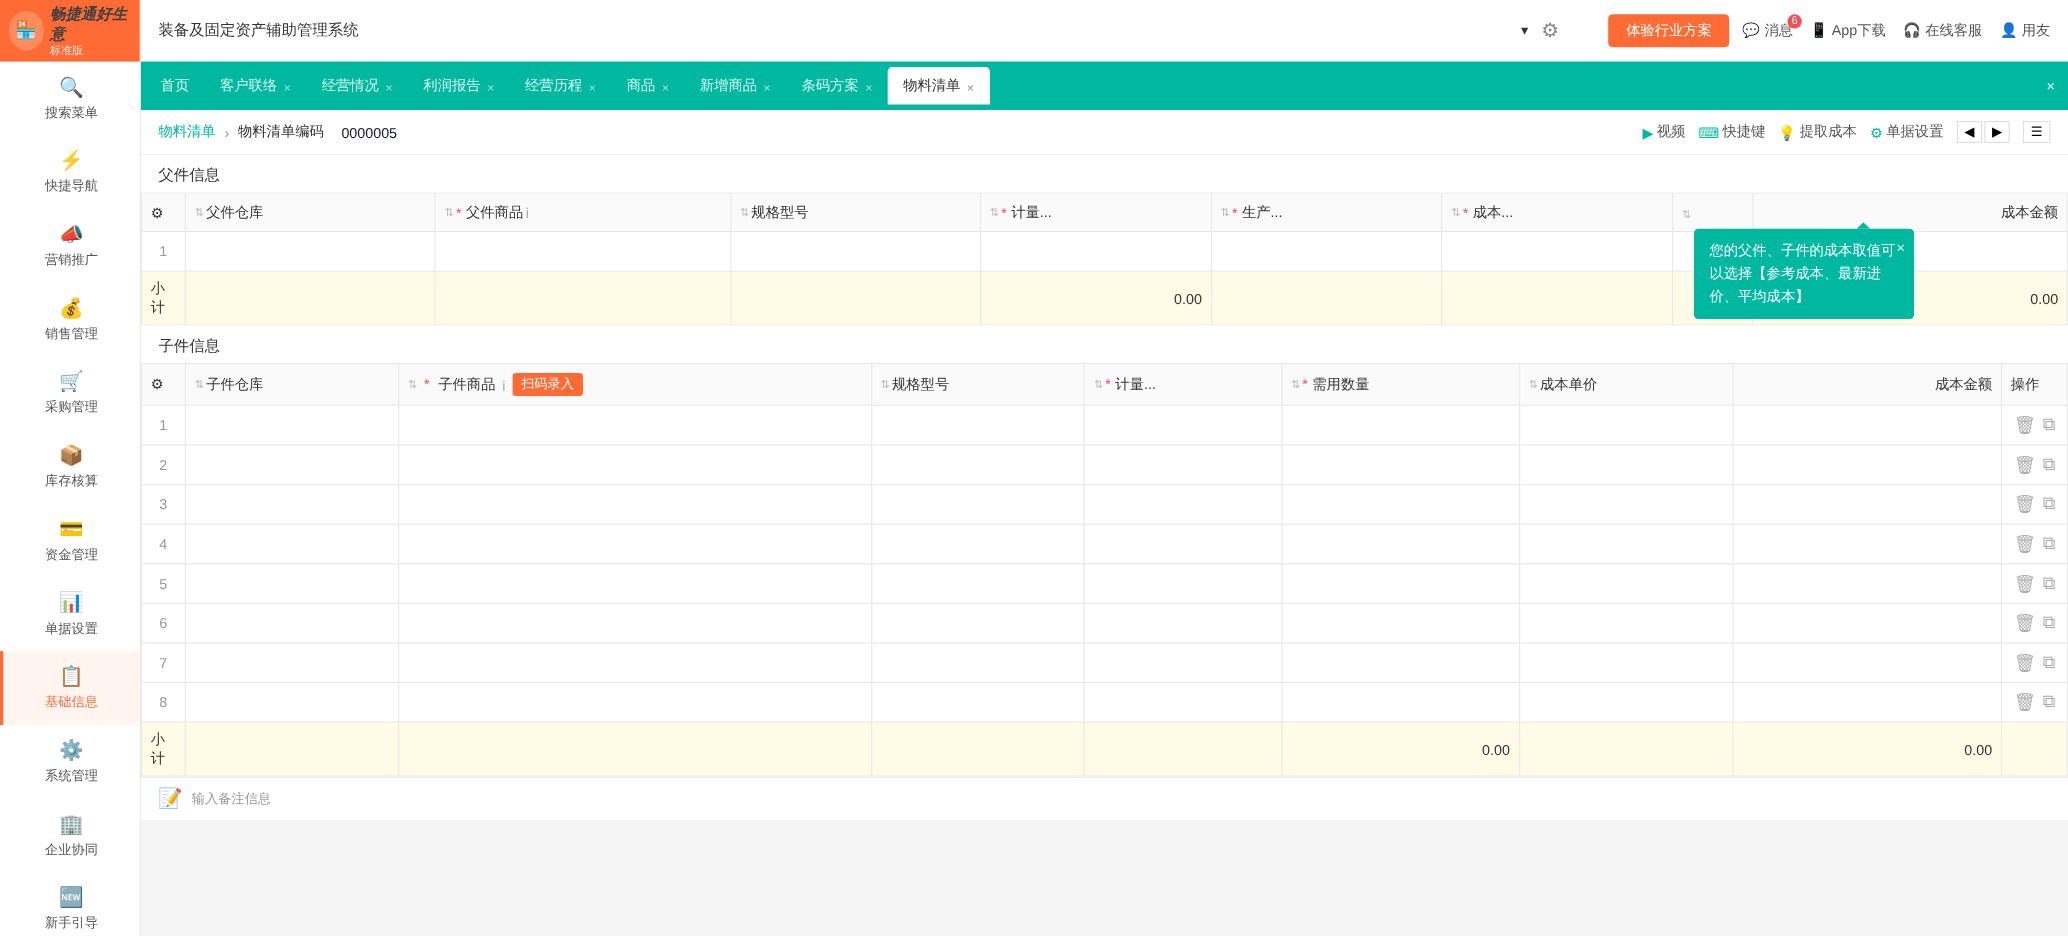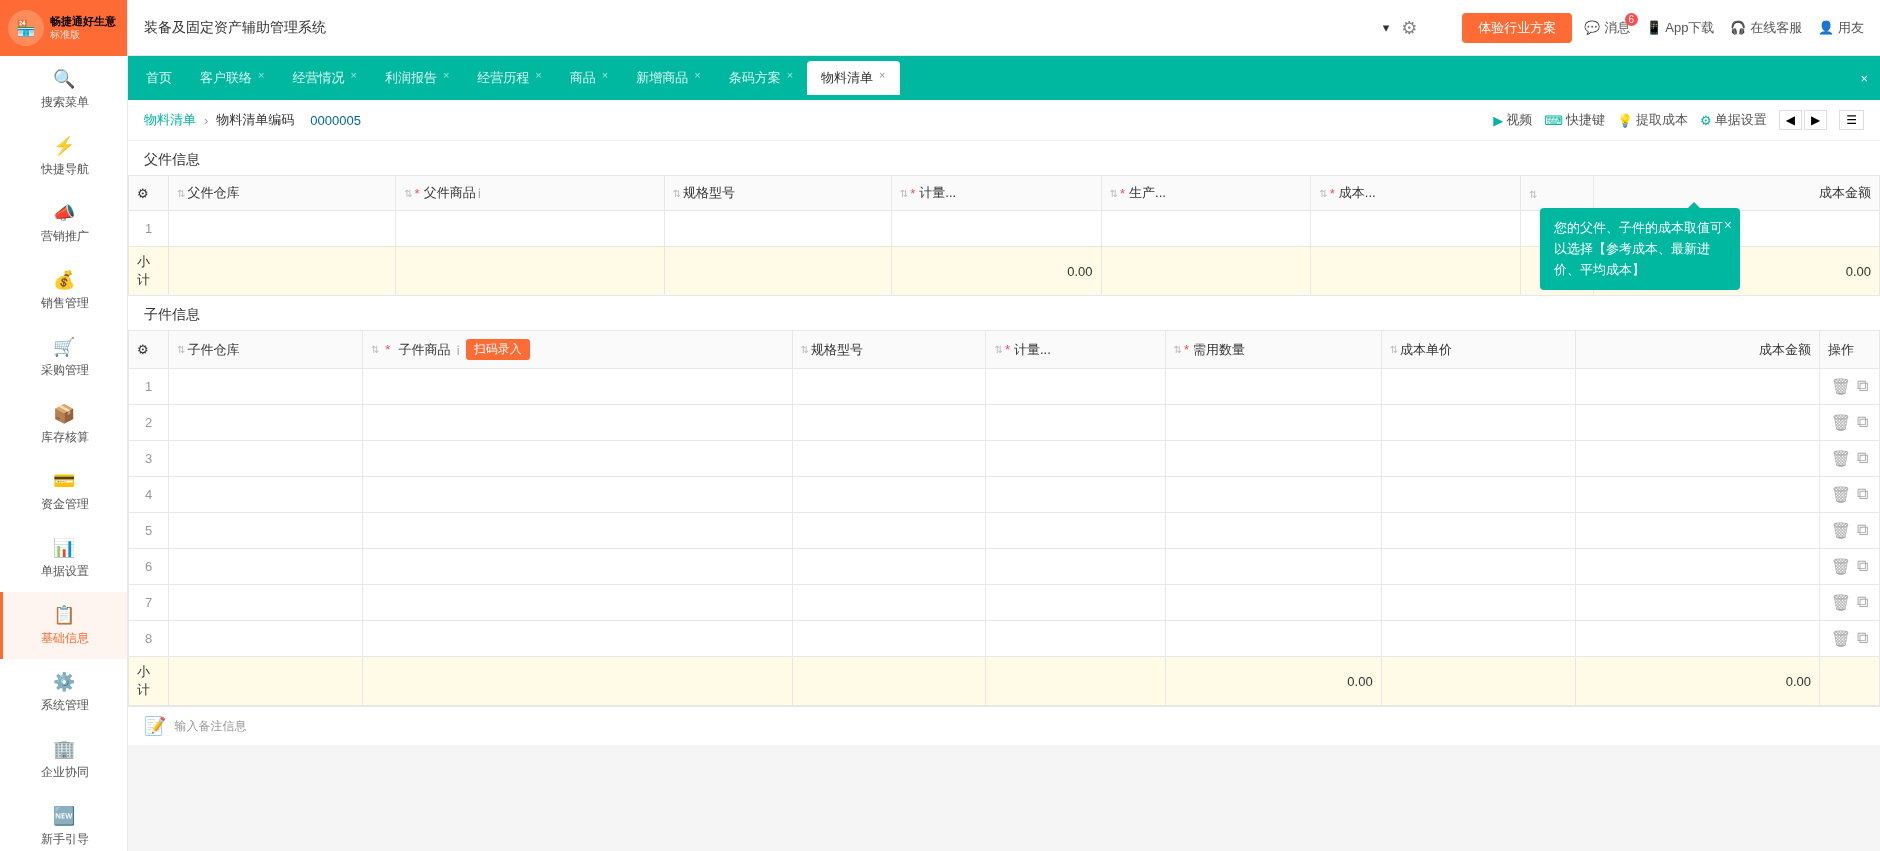--- a/index.html
+++ b/index.html
@@ -2,21 +2,21 @@
 <html><head>
   <meta charset="utf-8">
   <style>
     * { box-sizing: border-box; margin: 0; padding: 0; }
     body { font-family: 'Microsoft YaHei', Arial, sans-serif; font-size: 13px; background: #f5f5f5; display: flex; height: 851px; overflow: hidden; }
 
     
     .sidebar { width: 128px; background: #fff; border-right: 1px solid #e8e8e8; display: flex; flex-direction: column; flex-shrink: 0; }
     .sidebar-logo { background: #ff6b35; padding: 12px 8px; display: flex; align-items: center; gap: 6px; height: 56px; }
     .sidebar-logo-icon { width: 36px; height: 36px; background: #ff8c5a; border-radius: 50%; display: flex; align-items: center; justify-content: center; color: white; font-size: 16px; }
-    .sidebar-logo-text { color: #000000; font-size: 11px; font-weight: bold; line-height: 1.3; }
+    .sidebar-logo-text { color: #404040; font-size: 14px; font-weight: bold; line-height: 1.3; font-style: italic; }
     .sidebar-logo-sub { font-size: 10px; color: rgba(255,255,255,0.8); }
     .sidebar-item { display: flex; flex-direction: column; align-items: center; padding: 12px 4px; cursor: pointer; color: #555; font-size: 12px; gap: 4px; border-left: 3px solid transparent; }
     .sidebar-item.active { background: #fff5f0; color: #ff6b35; border-left: 3px solid #ff6b35; }
     .sidebar-item .icon { font-size: 18px; }
     .sidebar-item.active .icon { color: #ff6b35; }
 
     
     .main { flex: 1; display: flex; flex-direction: column; overflow: hidden; }
 
     
@@ -24,35 +24,35 @@
     .topbar-title { font-size: 14px; color: #333; flex: 1; }
     .topbar-dropdown { display: flex; align-items: center; gap: 4px; cursor: pointer; color: #333; }
     .topbar-btn { background: #ff6b35; color: white; border: none; padding: 6px 16px; border-radius: 4px; cursor: pointer; font-size: 13px; margin-left: 33px; }
     .topbar-gear { color: #888; cursor: pointer; font-size: 18px; }
     .topbar-right { display: flex; align-items: center; gap: 16px; margin-left: auto; color: #555; font-size: 13px; }
     .topbar-badge { position: relative; display: inline-block; }
     .badge-count { position: absolute; top: -6px; right: -8px; background: #ff4d4f; color: white; border-radius: 10px; font-size: 10px; padding: 1px 4px; }
 
     
     .nav-tabs { background: #00b8a0; display: flex; align-items: center; height: 44px; padding: 0 4px; overflow: hidden; }
-    .nav-tab { color: white; padding: 8px 14px; cursor: pointer; font-size: 13px; white-space: nowrap; display: flex; align-items: flex-start; gap: 4px; opacity: 0.85; }
+    .nav-tab { color: white; padding: 8px 14px; cursor: pointer; font-size: 13px; white-space: nowrap; display: flex; align-items: flex-end; gap: 4px; opacity: 0.85; }
     .nav-tab.active { background: #fff; color: #333; opacity: 1; border-radius: 4px 4px 0 0; }
     .nav-tab .close-x { font-size: 11px; opacity: 0.7; margin-left: 2px; }
     .nav-tab.active .close-x { color: #666; }
 
     
     .content { flex: 1; background: #f5f5f5; overflow-y: auto; padding: 0; }
     .content-inner { background: #fff; margin: 0; padding: 0; }
 
     
     .breadcrumb-bar { display: flex; align-items: center; padding: 10px 16px; background: #fff; border-bottom: 1px solid #f0f0f0; gap: 8px; }
     .breadcrumb-item { color: #00b8a0; font-size: 13px; cursor: pointer; }
     .breadcrumb-sep { color: #999; }
     .breadcrumb-current { color: #333; font-size: 13px; }
-    .breadcrumb-code { color: #0369a1; font-size: 13px; font-weight: 500; margin-left: 8px; }
+    .breadcrumb-code { color: #0f172a; font-size: 13px; font-weight: 500; margin-left: 8px; }
     .breadcrumb-actions { margin-left: auto; display: flex; align-items: center; gap: 12px; color: #555; font-size: 13px; }
     .bc-action { display: flex; align-items: center; gap: 3px; cursor: pointer; color: #555; }
     .bc-action .ico { color: #00b8a0; }
     .nav-arrows { display: flex; gap: 2px; }
     .nav-arr { border: 1px solid #ddd; padding: 2px 6px; cursor: pointer; background: #fff; font-size: 12px; }
 
     
     .section-title { padding: 10px 16px 6px; font-size: 14px; font-weight: normal; color: #333; background: #fff; }
 
     

